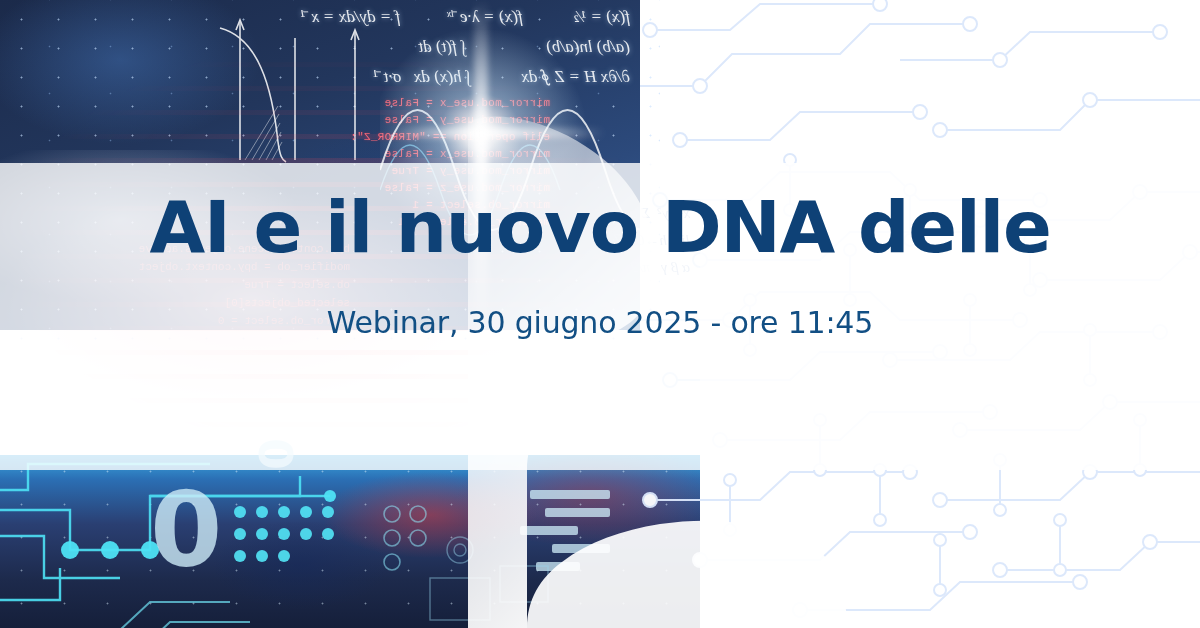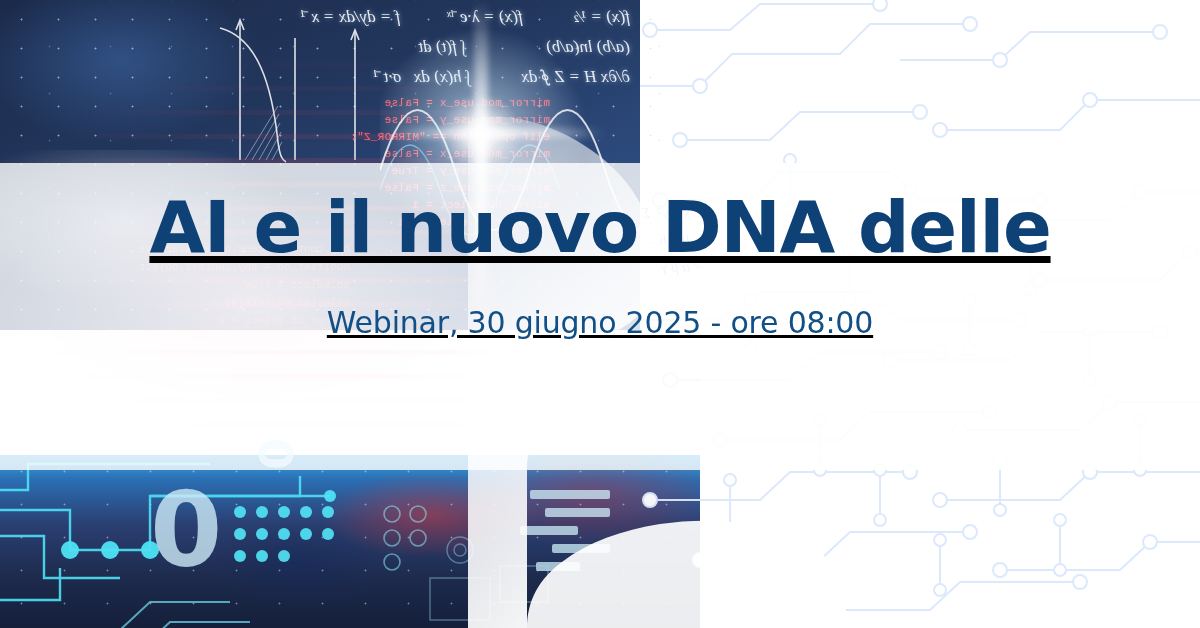--- a/index.html
+++ b/index.html
@@ -236,21 +236,20 @@
   
   #content {
     position: absolute;
     left: 0; top: 0;
     width: 1200px;
     height: 628px;
     display: flex;
     flex-direction: column;
     align-items: center;
     justify-content: flex-start;
-    text-decoration: underline;
   }
   .title {
     margin: 0;
     padding: 0;
     width: 1060px;
     text-align: center;
     font-family: "DejaVu Sans", "Liberation Sans", sans-serif;
     font-weight: bold;
     font-size: 72px;
     line-height: 83px;
@@ -539,16 +538,16 @@
     </svg>
 
     <div class="bg-haze"></div>
   </div>
 
   <div class="content-band"></div>
   <div class="content-band-right"></div>
 
   <div id="content">
     <h1 class="title title-l1">AI e il nuovo DNA delle</h1>
-    <p class="subtitle">Webinar, 30 giugno 2025 - ore 08:00</p>
+    <p class="subtitle">Webinar, 30 giugno 2025 - ore 11:45</p>
   </div>
 
 </div>
 
 </body></html>

